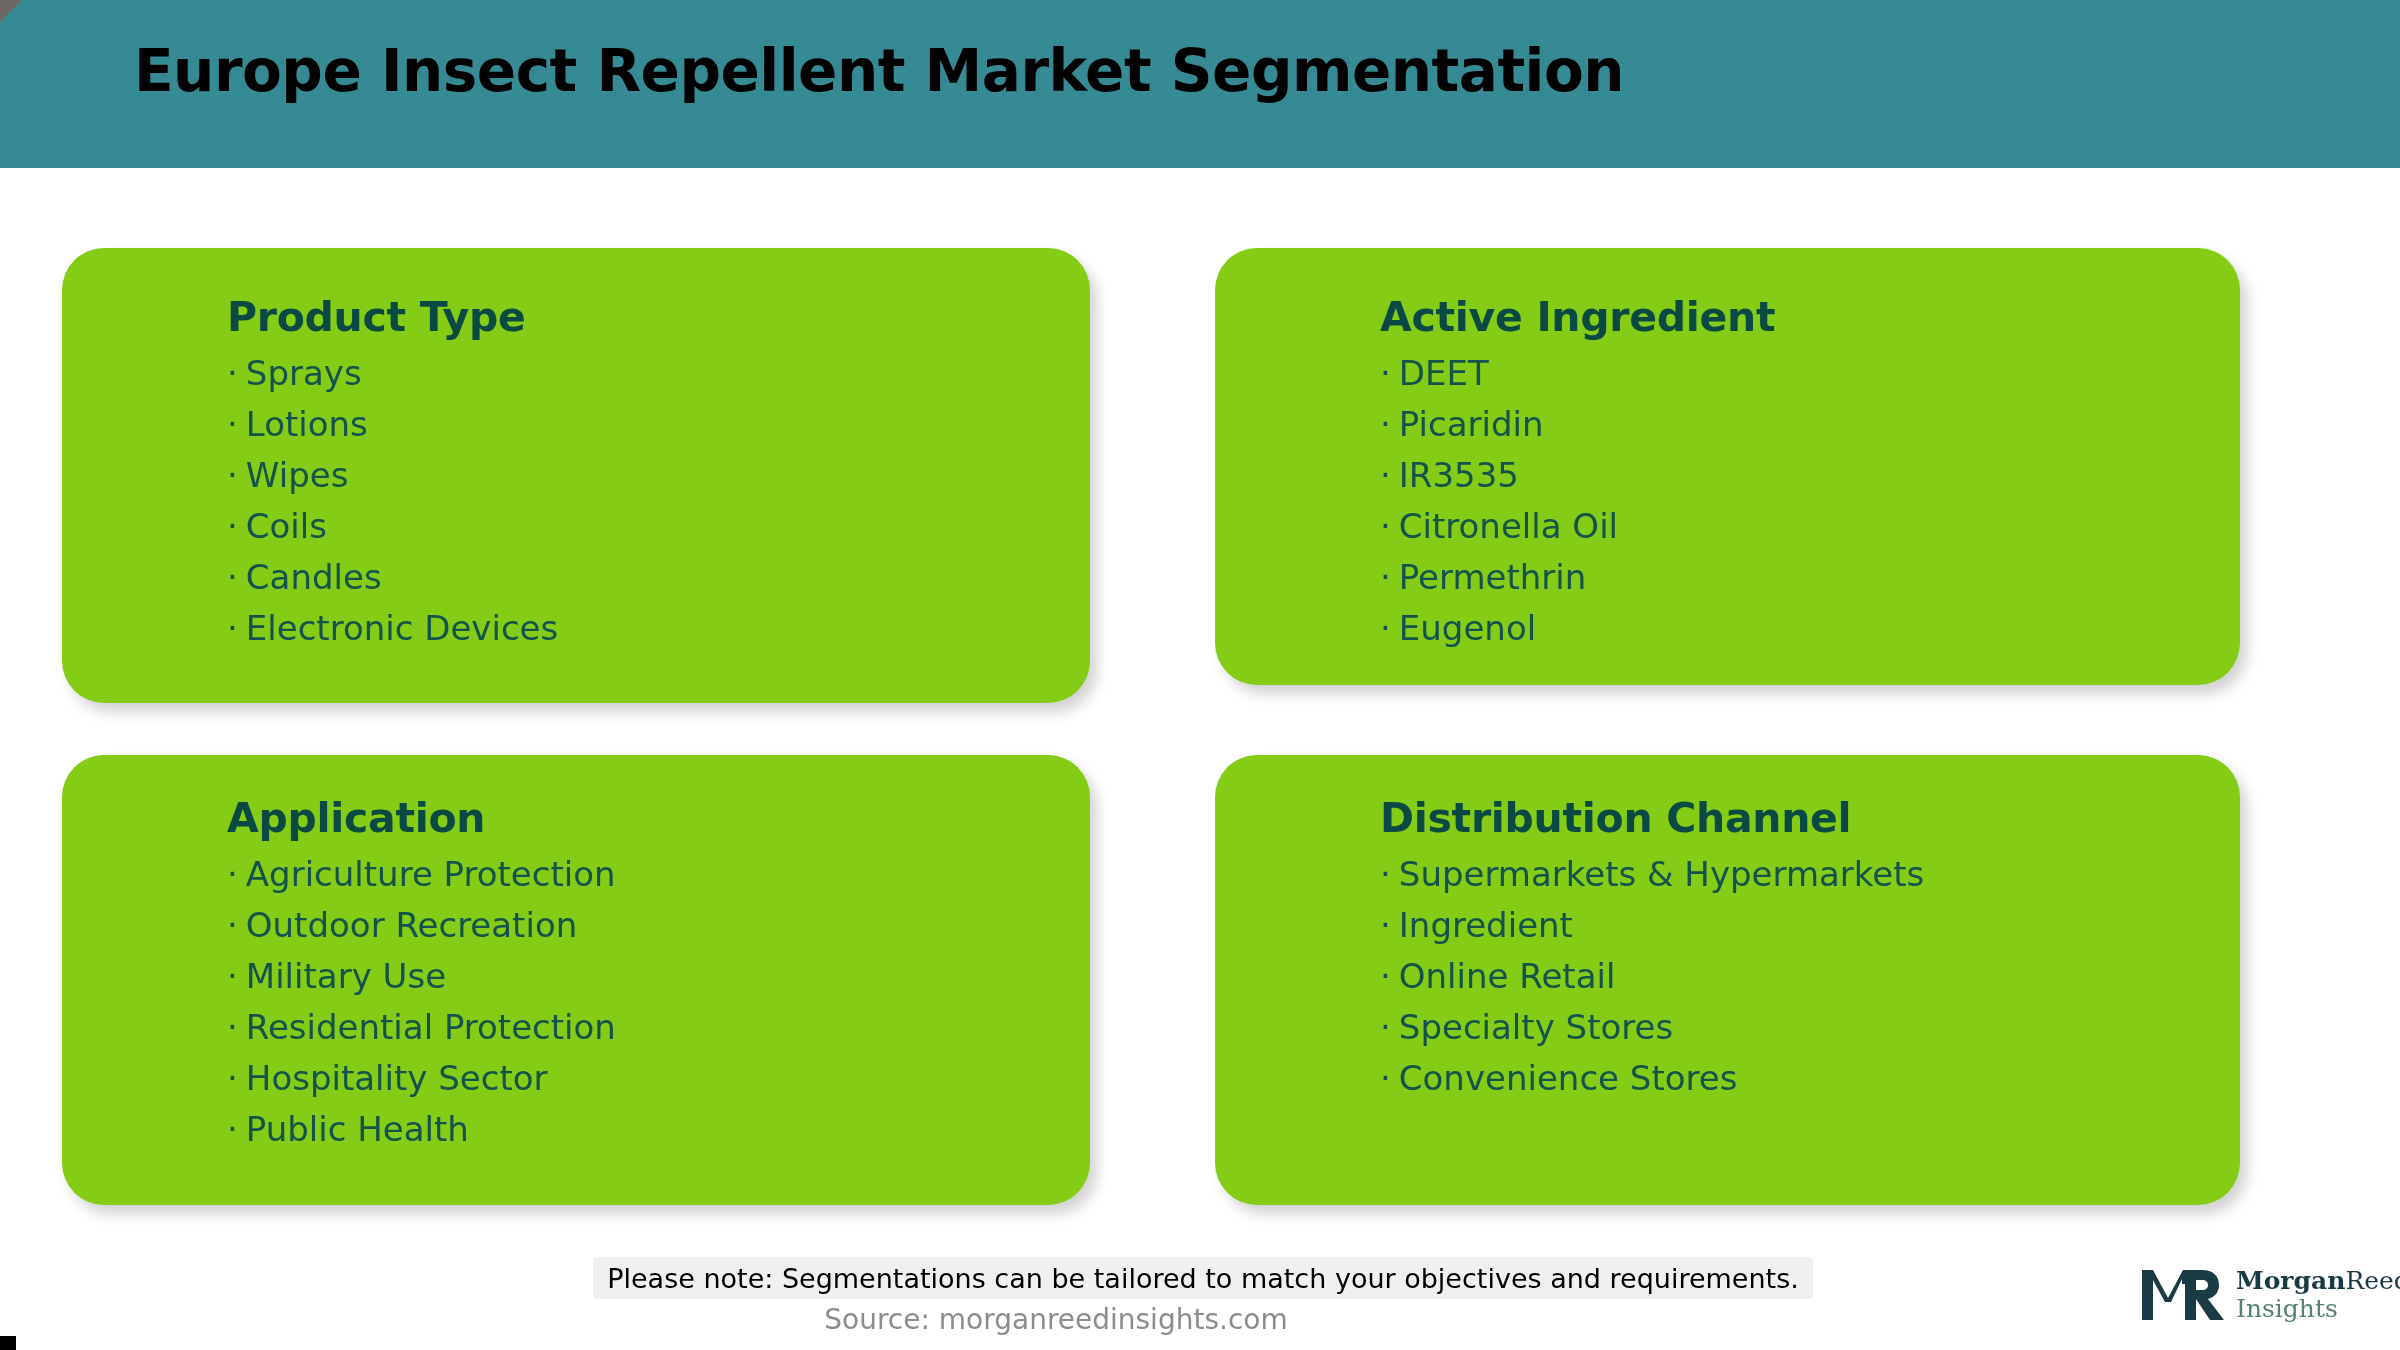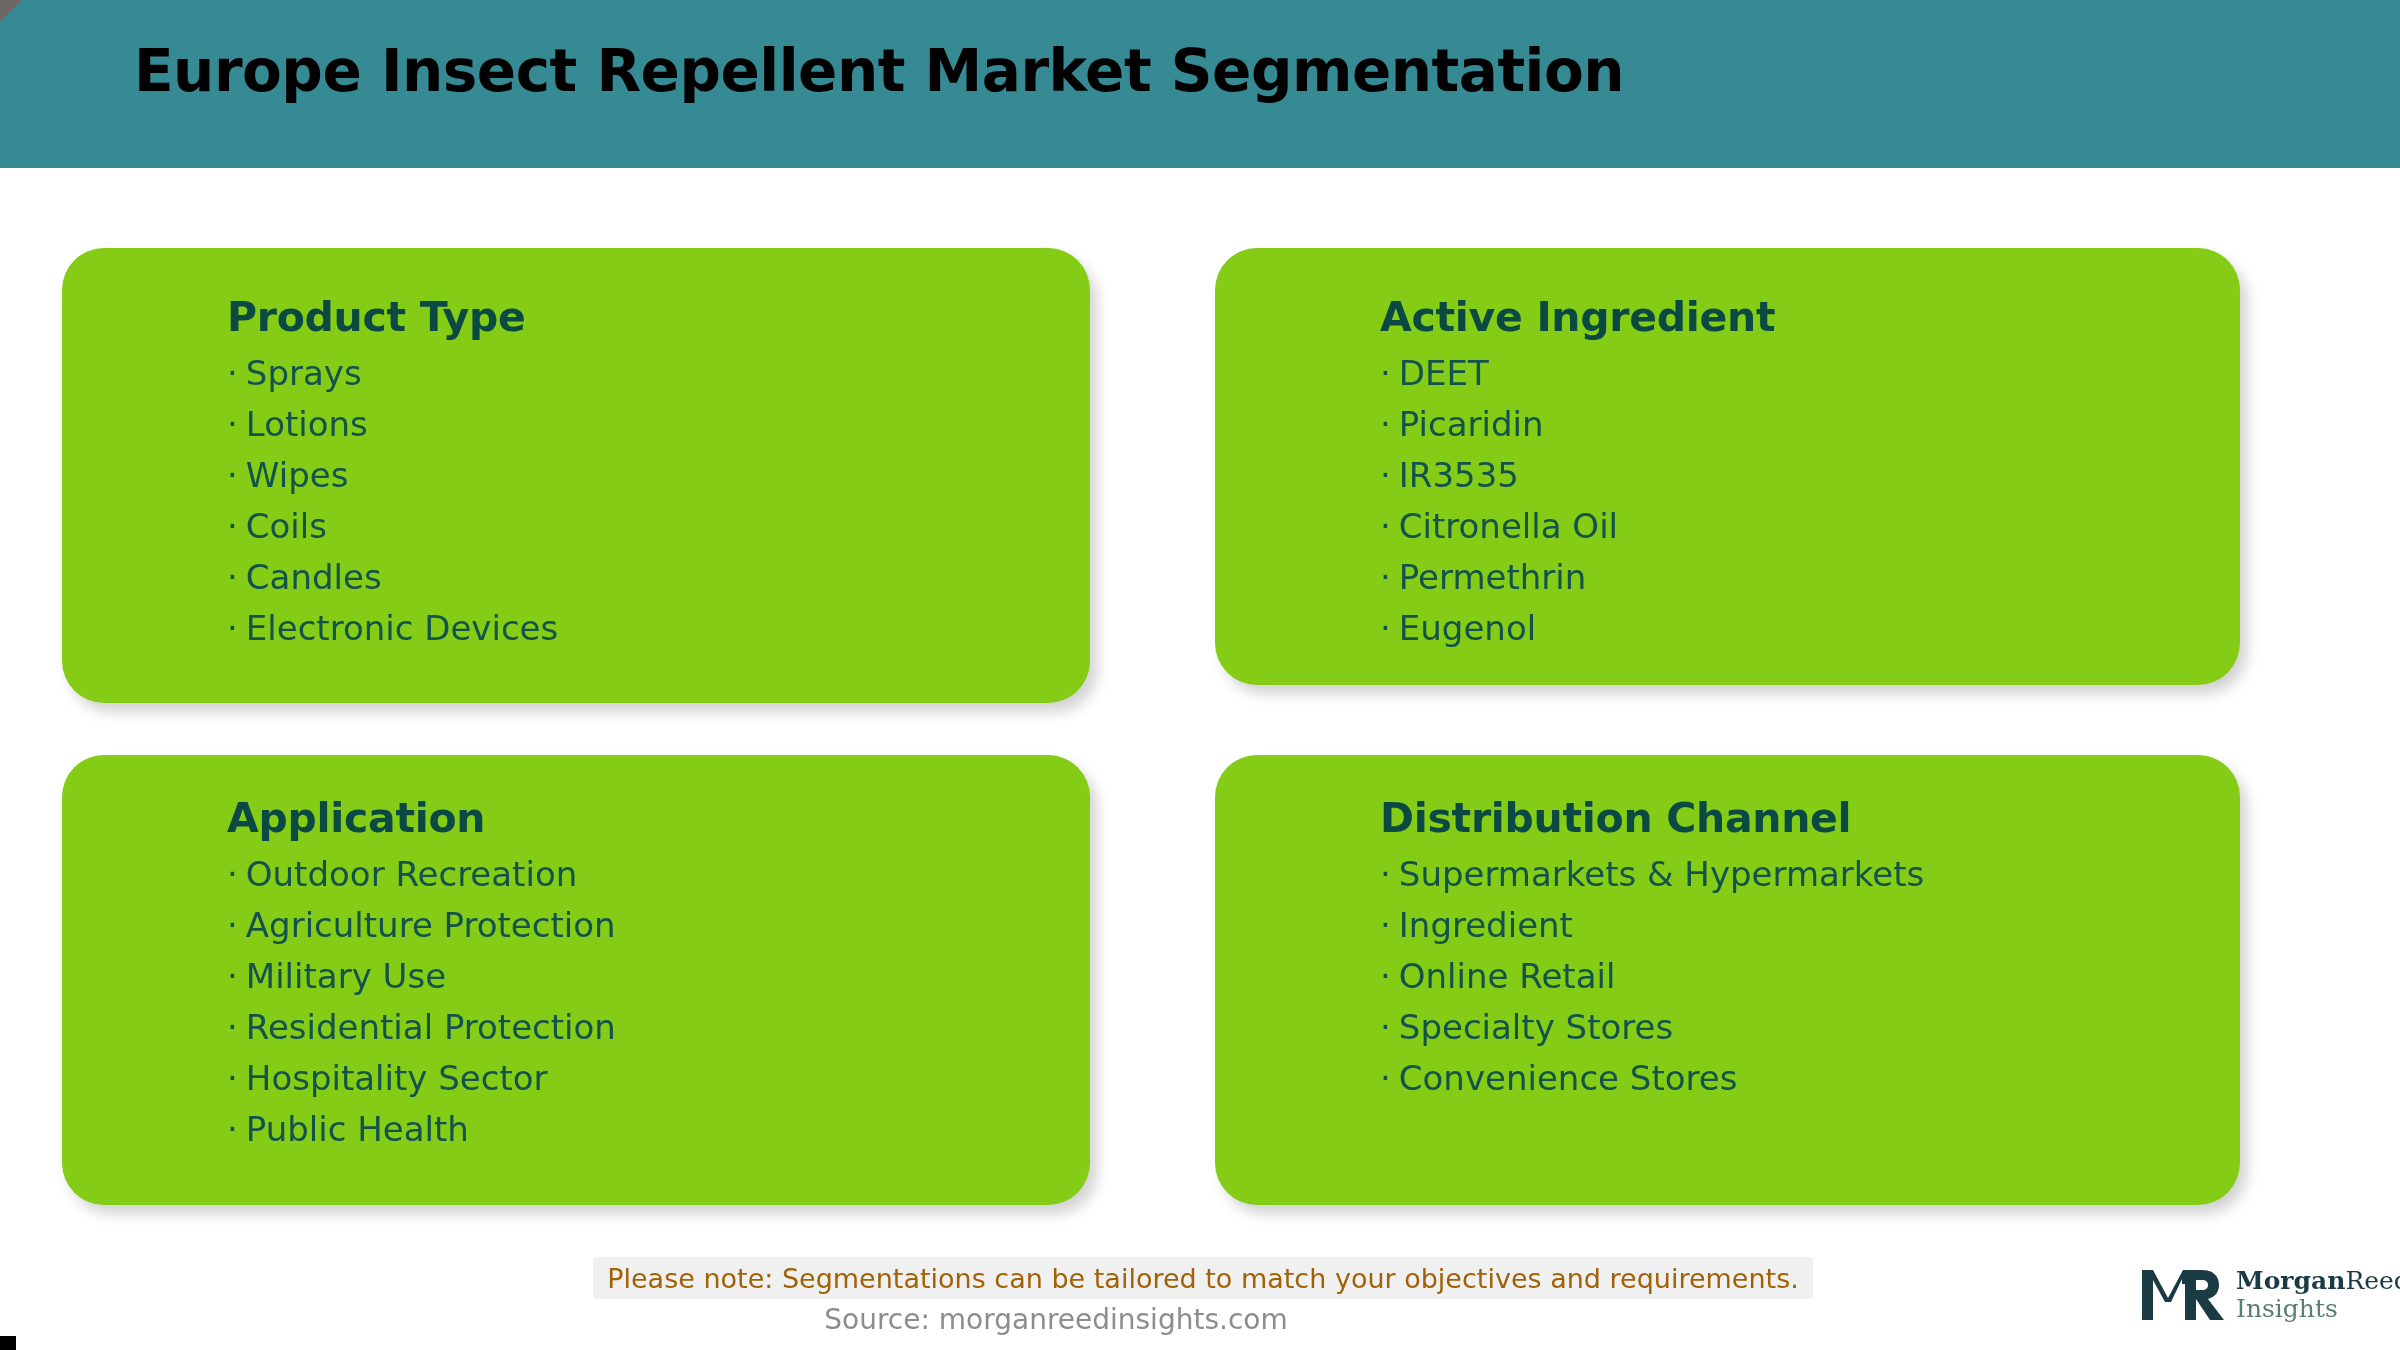--- a/index.html
+++ b/index.html
@@ -119,21 +119,21 @@
     background: #f0f0f0;
     border-radius: 4px;
     display: flex;
     align-items: center;
     justify-content: center;
     box-sizing: border-box;
   }
   .note-text {
     font-family: "DejaVu Sans", sans-serif;
     font-size: 27px;
-    color: #a16207;
+    color: #000000;
     white-space: nowrap;
     line-height: 1;
   }
   .source-text {
     position: absolute;
     left: 0;
     top: 1306px;
     width: 2112px;
     text-align: center;
     font-family: "DejaVu Sans", sans-serif;
@@ -214,22 +214,22 @@
       <li><span class="bullet">·</span><span>Permethrin</span></li>
       <li><span class="bullet">·</span><span>Eugenol</span></li>
     </ul>
   </div>
 </div>
 
 <div class="card" id="card-application">
   <div class="card-inner">
     <div class="card-heading">Application</div>
     <ul class="card-list">
+      <li><span class="bullet">·</span><span>Agriculture Protection</span></li>
       <li><span class="bullet">·</span><span>Outdoor Recreation</span></li>
-      <li><span class="bullet">·</span><span>Agriculture Protection</span></li>
       <li><span class="bullet">·</span><span>Military Use</span></li>
       <li><span class="bullet">·</span><span>Residential Protection</span></li>
       <li><span class="bullet">·</span><span>Hospitality Sector</span></li>
       <li><span class="bullet">·</span><span>Public Health</span></li>
     </ul>
   </div>
 </div>
 
 <div class="card" id="card-distribution">
   <div class="card-inner">

